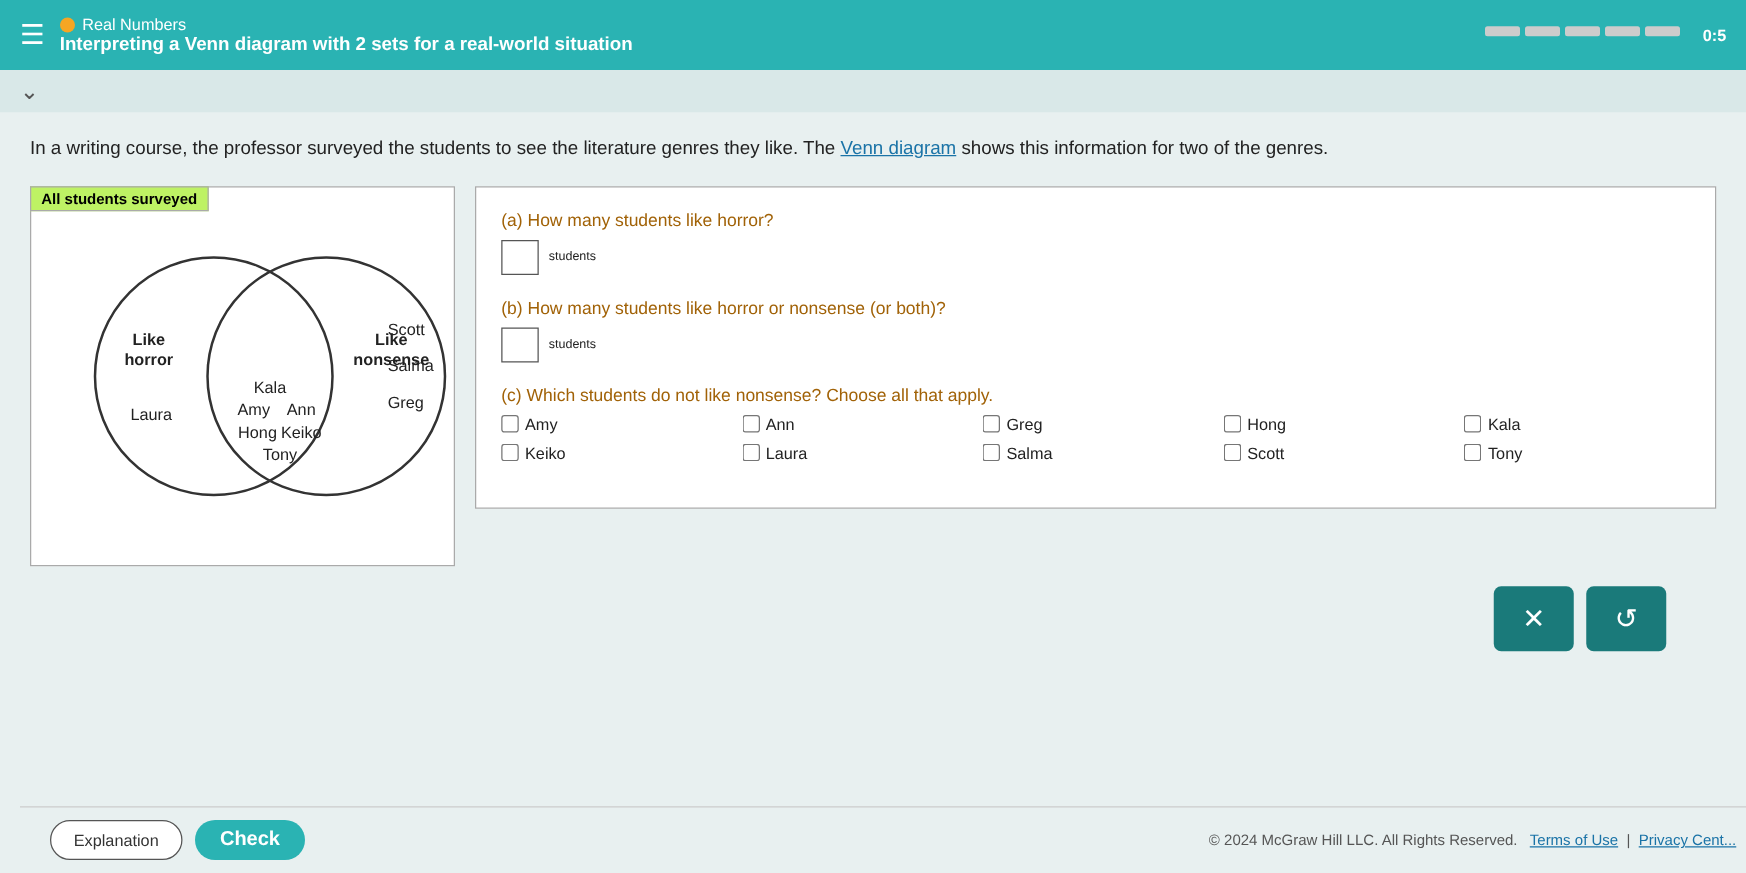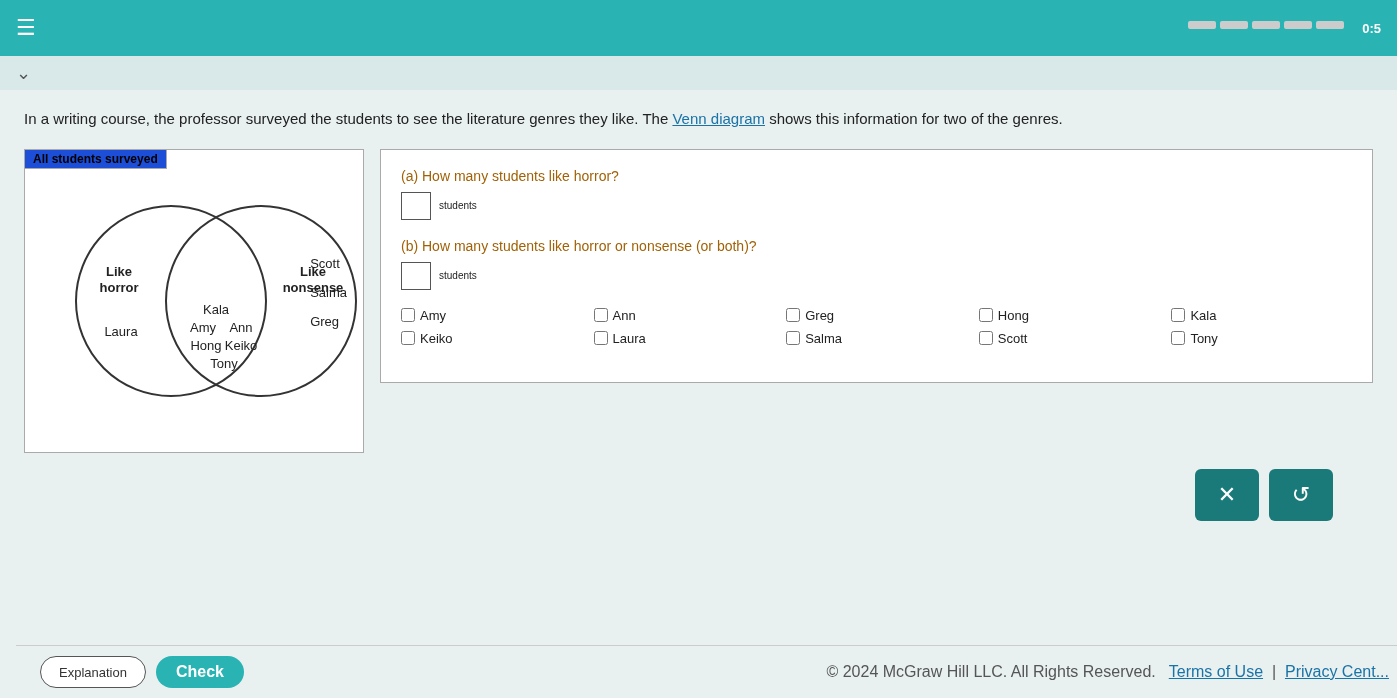--- a/index.html
+++ b/index.html
@@ -107,21 +107,21 @@
       padding: 12px 16px 16px 16px;
       min-width: 340px;
       max-width: 380px;
       position: relative;
     }
     .venn-label-box {
       position: absolute;
       top: -1px;
       left: -1px;
       border: 1.5px solid #aaa;
-      background: #1d4ed8;
+      background: #bef264;
       font-size: 12px;
       font-weight: bold;
       padding: 2px 8px;
     }
     .venn-svg-area {
       margin-top: 14px;
       position: relative;
       height: 260px;
     }
     .venn-svg-area svg {
@@ -245,34 +245,41 @@
       border: none;
       background: #2ab3b3;
       border-radius: 20px;
       padding: 7px 20px;
       font-size: 16px;
       cursor: pointer;
       color: white;
       font-weight: bold;
     }
     .footer-text {
-      font-size: 16px;
+      font-size: 12px;
       color: #555;
     }
     .footer-link {
       color: #1a73a7;
       text-decoration: underline;
       cursor: pointer;
     }
   </style>
 </head>
 <body>
 
 <div class="header">
   <span class="menu-icon">☰</span>
+  <div class="header-title-group">
+    <div style="display:flex;align-items:center;gap:6px;">
+      <span class="header-dot"></span>
+      <span class="header-text">Real Numbers</span>
+    </div>
+    <span class="header-title">Interpreting a Venn diagram with 2 sets for a real-world situation</span>
+  </div>
   <div class="header-progress">
     <div class="progress-bars">
       <div class="progress-bar"></div>
       <div class="progress-bar"></div>
       <div class="progress-bar"></div>
       <div class="progress-bar"></div>
       <div class="progress-bar"></div>
     </div>
     <span class="progress-count">0:5</span>
   </div>
@@ -336,20 +343,21 @@
 
       <div class="question-block">
         <div class="question-label">(b)  How many students like horror or nonsense (or both)?</div>
         <div class="answer-row">
           <input type="text" class="answer-box" style="width: 30px; height: 28px; border: 1.5px solid rgb(85, 85, 85); text-align: center; font-size: 14px;">
           <span class="students-label">students</span>
         </div>
       </div>
 
       <div class="question-block">
+        <div class="question-label">(c)  Which students do not like nonsense? Choose all that apply.</div>
         <div class="checkbox-grid">
           <label class="checkbox-item">
             <input type="checkbox" style=""> Amy
           </label>
           <label class="checkbox-item">
             <input type="checkbox" style=""> Ann
           </label>
           <label class="checkbox-item">
             <input type="checkbox" style=""> Greg
           </label>

